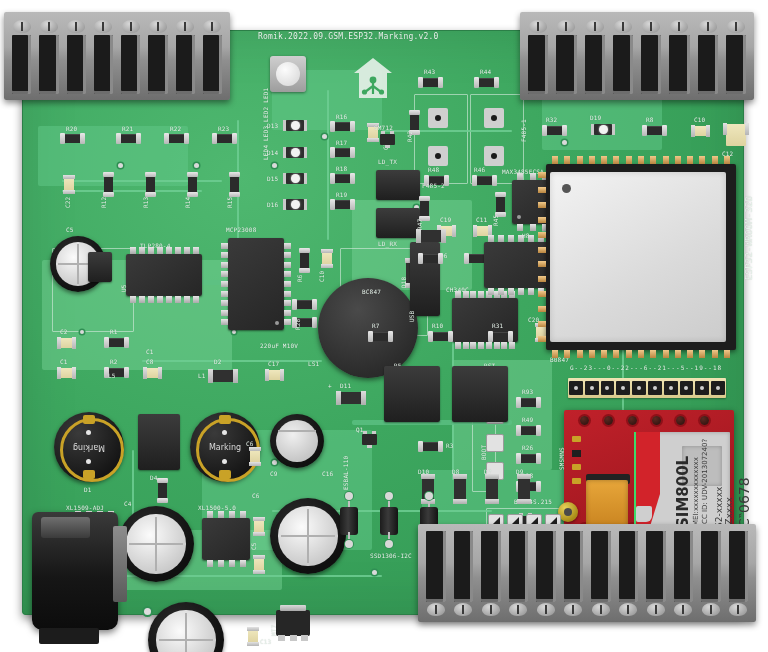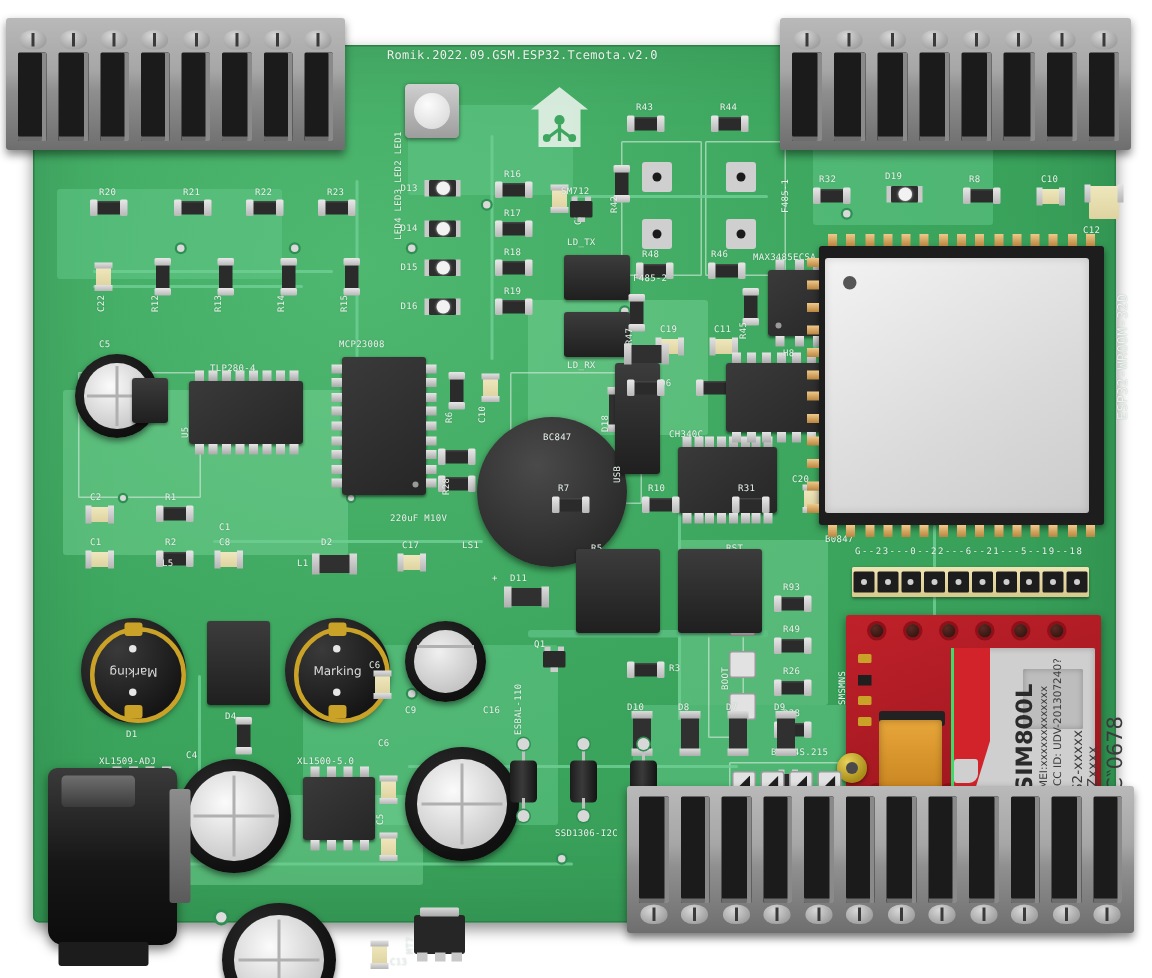--- a/index.html
+++ b/index.html
@@ -293,21 +293,21 @@
     <div class="via" style="left:620px;top:300px;"></div>
     <div class="via" style="left:250px;top:430px;"></div>
     <div class="via" style="left:350px;top:540px;"></div>
     <div class="via" style="left:150px;top:500px;"></div>
     <div class="via sm" style="left:58px;top:300px;"></div>
     <div class="via sm" style="left:210px;top:300px;"></div>
     <div class="fid" style="left:122px;top:578px;"></div>
     <div class="fid" style="left:40px; top:58px;"></div>
     <div class="fid" style="left:672px;top:58px;"></div>
 
-    <div class="silk big" style="left:236px;top:2px;">Romik.2022.09.GSM.ESP32.Tcemota.v2.0</div>
+    <div class="silk big" style="left:236px;top:2px;">Romik.2022.09.GSM.ESP32.Marking.v2.0</div>
 
     <div class="tact" style="left:248px;top:26px;"></div>
 
     <div class="house" style="left:330px;top:26px;">
       <svg width="42" height="44" viewBox="0 0 42 44">
         <path d="M21 2 L40 17 L35 17 L35 42 L7 42 L7 17 L2 17 Z" fill="#e3efe6" opacity=".92"></path>
         <circle cx="21" cy="24" r="3.4" fill="#3da75f"></circle>
         <path d="M21 27 L21 38 M21 30 L13 36 M21 30 L29 36" stroke="#3da75f" stroke-width="2.2" fill="none"></path>
         <circle cx="12.5" cy="36" r="2.6" fill="#3da75f"></circle>
         <circle cx="29.5" cy="36" r="2.6" fill="#3da75f"></circle>

